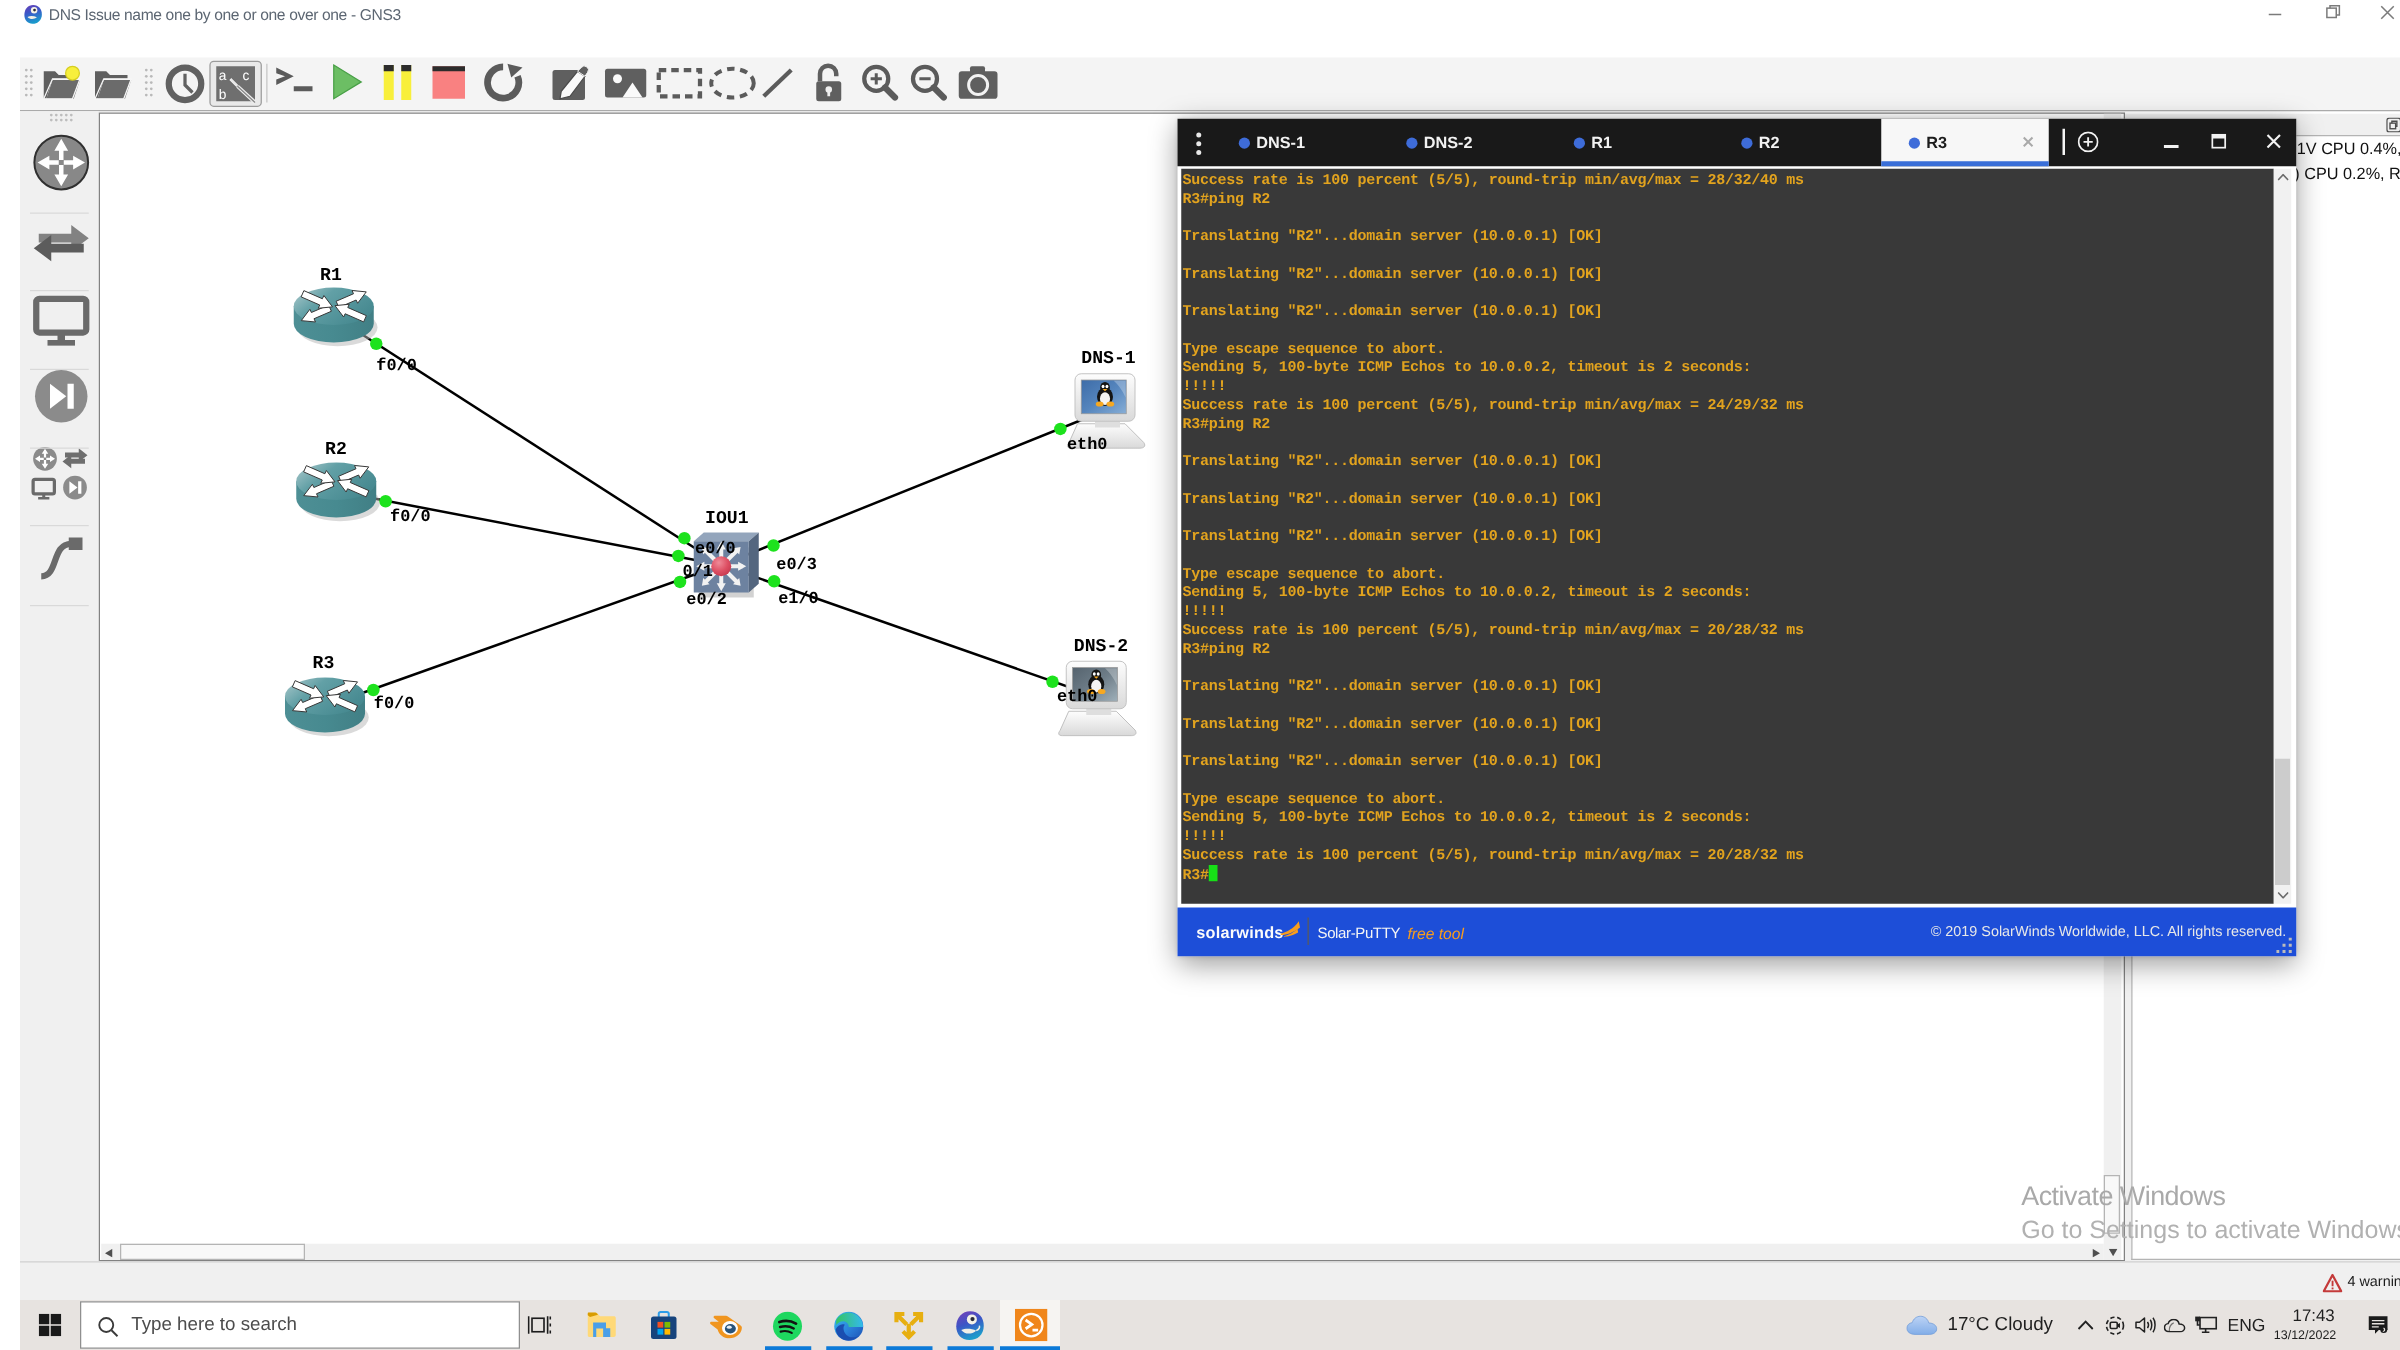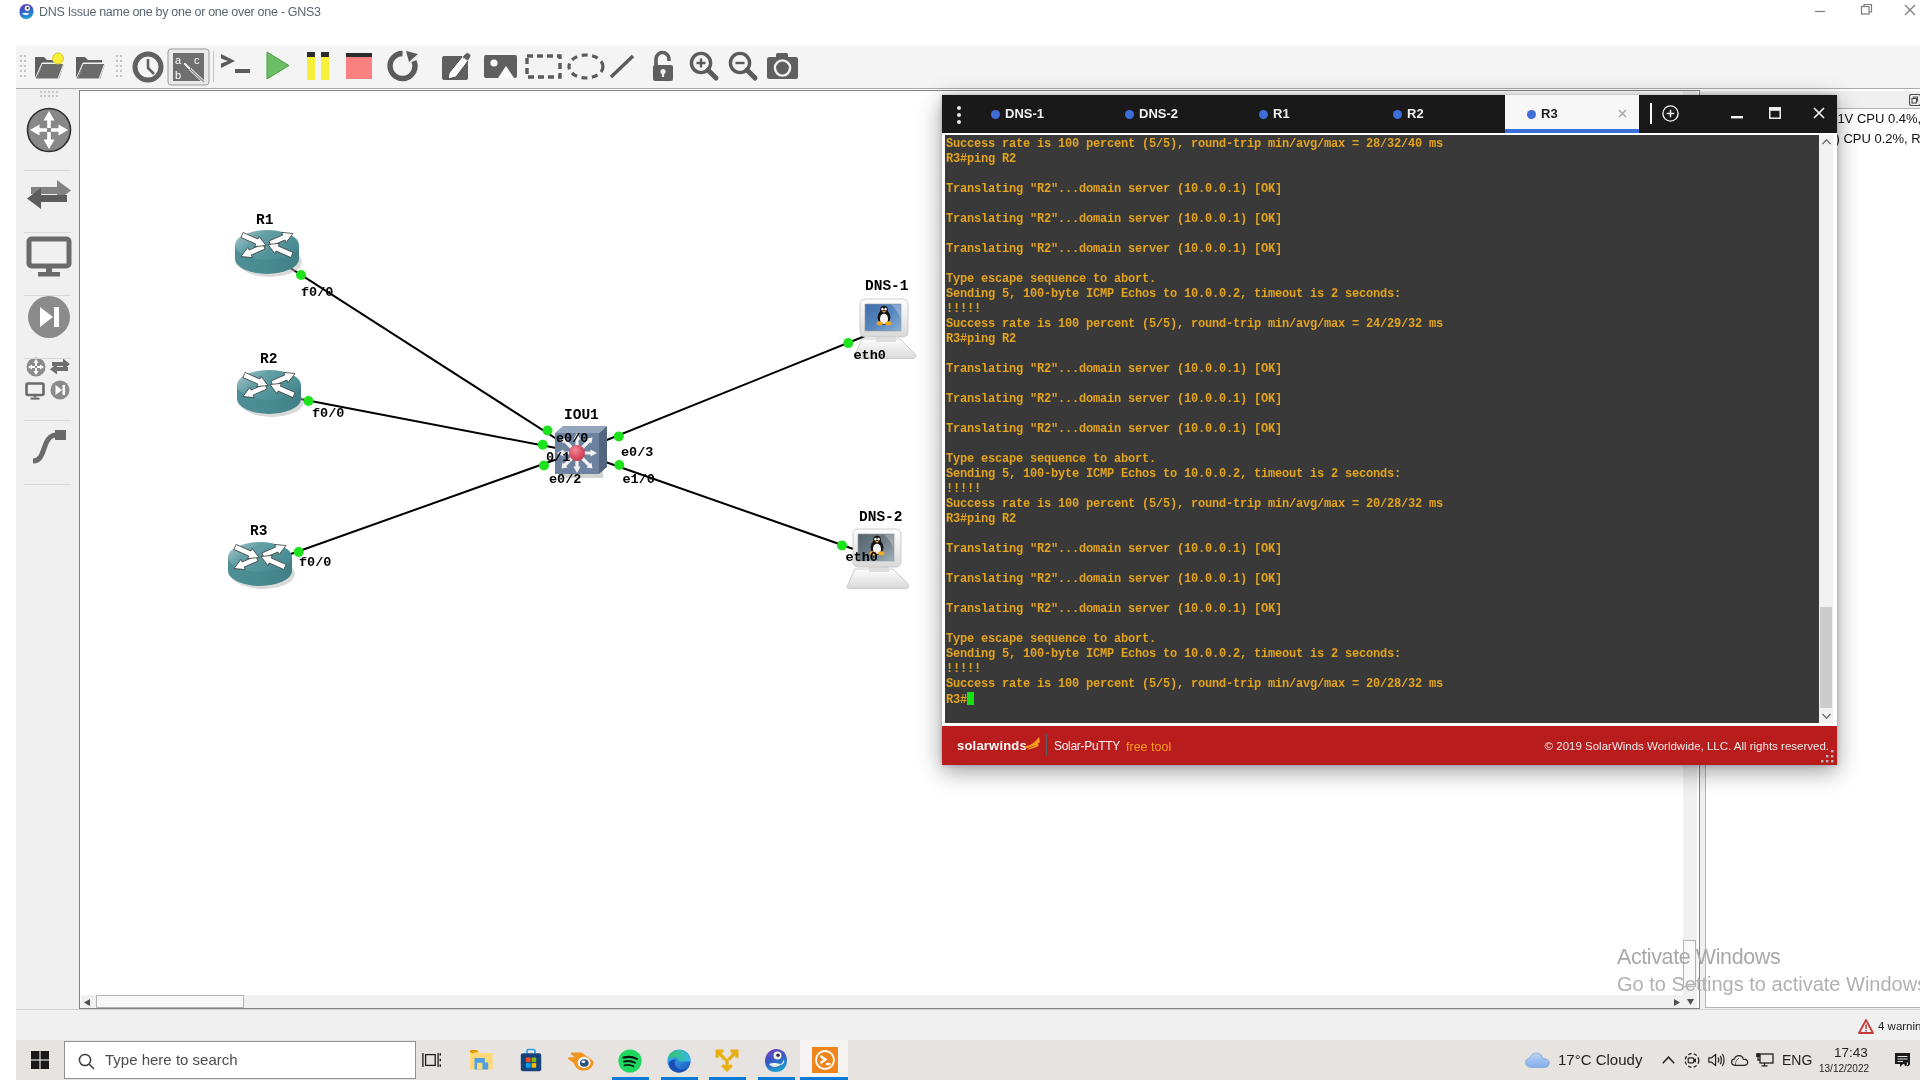--- a/index.html
+++ b/index.html
@@ -48,21 +48,21 @@
   .ptab { position:absolute; top:0; height:38px; width:134px; }
   .ptab .dot { position:absolute; left:22px; top:15px; width:9px; height:9px; border-radius:50%; background:#3e6cd9; }
   .ptab .lbl { position:absolute; left:36px; top:11px; font-size:13px; font-weight:bold; color:#f2f2f2; }
   #ptab-active { background:#f7f7f7; border-bottom:4px solid #3a6fd8; }
   #ptab-active .lbl { color:#1c1c1c; }
   #pterm { position:absolute; left:3px; top:40px; width:874px; height:588px; background:#393939; overflow:hidden; }
   #ptermtext { position:absolute; left:1px; top:2px; font-family:"Liberation Mono", monospace;
     font-size:12px; font-weight:bold; letter-spacing:-0.20px; line-height:15px; color:#e2a31e; white-space:pre; }
   #pscroll { position:absolute; left:877px; top:40px; width:14px; height:588px; background:#f1f1f1; }
   #pthumb { position:absolute; left:1px; top:472px; width:12px; height:101px; background:#cccccc; }
-  #pfooter { position:absolute; left:0; top:631px; width:895px; height:39px; background:#b91c1c; }
+  #pfooter { position:absolute; left:0; top:631px; width:895px; height:39px; background:#1d4ed8; }
 
   .seglabel { font-family:"Liberation Mono", monospace; font-weight:bold; fill:#000; }
   .scr { fill:var(--scrfill, url(#scrblue)); }
   .host1 { --scrfill:url(#scrblue); }
   .host2 { --scrfill:url(#scrgray); }
 </style>
 </head>
 <body>
 <div id="stage">
 
@@ -569,21 +569,21 @@
         </svg>
     </div>
     <div id="pfooter">
       <span style="position:absolute;left:15px;top:12px;font-size:13px;font-weight:bold;color:#fbfbfb;letter-spacing:0.2px">solarwinds</span>
       <svg style="position:absolute;left:81px;top:10px" width="18" height="14" viewBox="0 0 18 14">
         <path d="M1 11 C6 10 12 7 16 1 L17 6 C12 10 6 12 2 12 Z" fill="#f99d1c"></path>
         <path d="M4 13 C8 12 12 10 15 7 L15.5 10 C11 12.5 7 13.3 4.5 13.3 Z" fill="#f99d1c"></path>
       </svg>
       <div style="position:absolute;left:104px;top:8px;width:1px;height:22px;background:#5a5a5a"></div>
       <span style="position:absolute;left:112px;top:13px;font-size:12px;color:#f5f5f5;letter-spacing:-0.3px">Solar-PuTTY</span>
-      <span style="position:absolute;left:184px;top:14px;font-size:12.5px;color:#f99d1c;">free tool</span>
+      <span style="position:absolute;left:184px;top:14px;font-size:12.5px;color:#f99d1c;font-style:italic">free tool</span>
       <span style="position:absolute;right:8px;top:14px;font-size:11.5px;color:#e8e8e8">© 2019 SolarWinds Worldwide, LLC. All rights reserved.</span>
       <svg style="position:absolute;left:879px;top:24px" width="13" height="13" viewBox="0 0 13 13">
         <g fill="#bbbbbb">
           <rect x="10" y="0" width="2.4" height="2.4"></rect>
           <rect x="5" y="5" width="2.4" height="2.4"></rect>
             <rect x="10" y="5" width="2.4" height="2.4"></rect>
           <rect x="0" y="10" width="2.4" height="2.4"></rect>
             <rect x="5" y="10" width="2.4" height="2.4"></rect>
             <rect x="10" y="10" width="2.4" height="2.4"></rect>
         </g>

